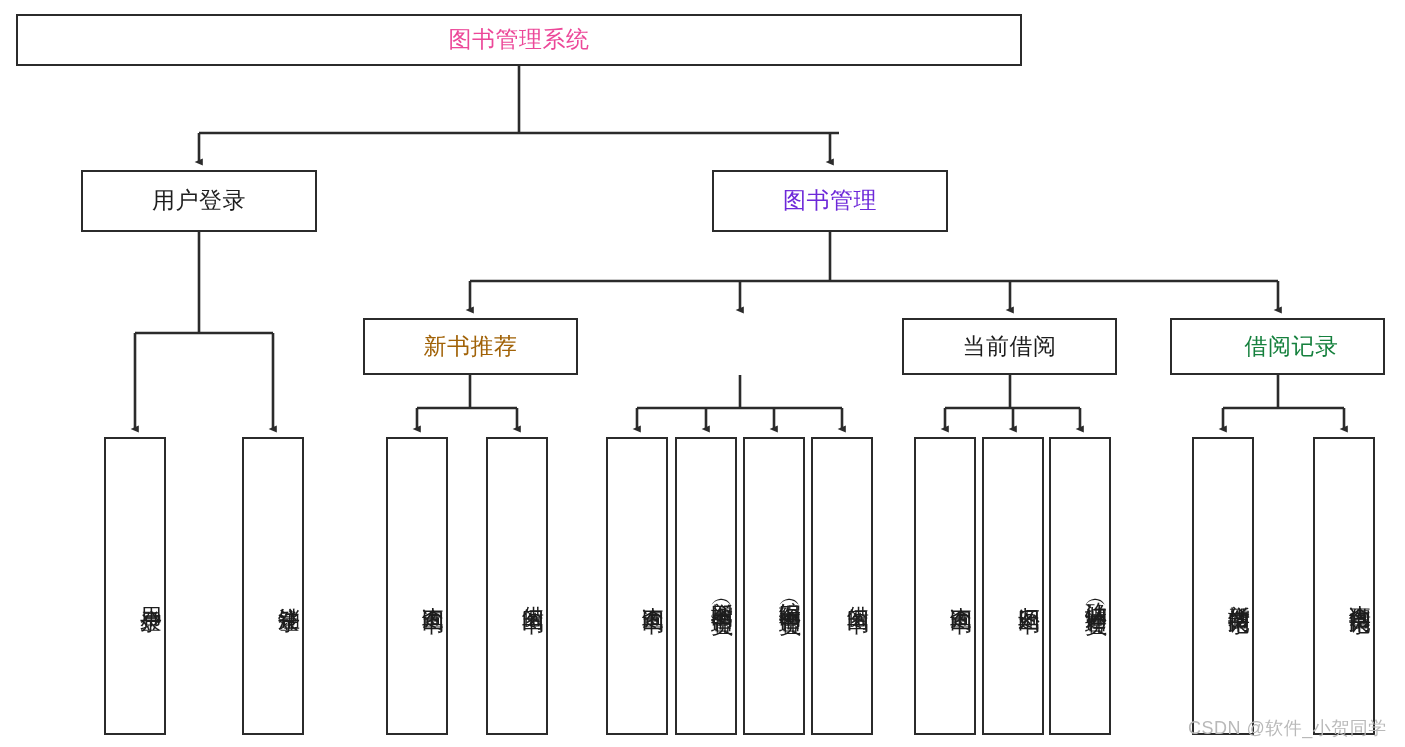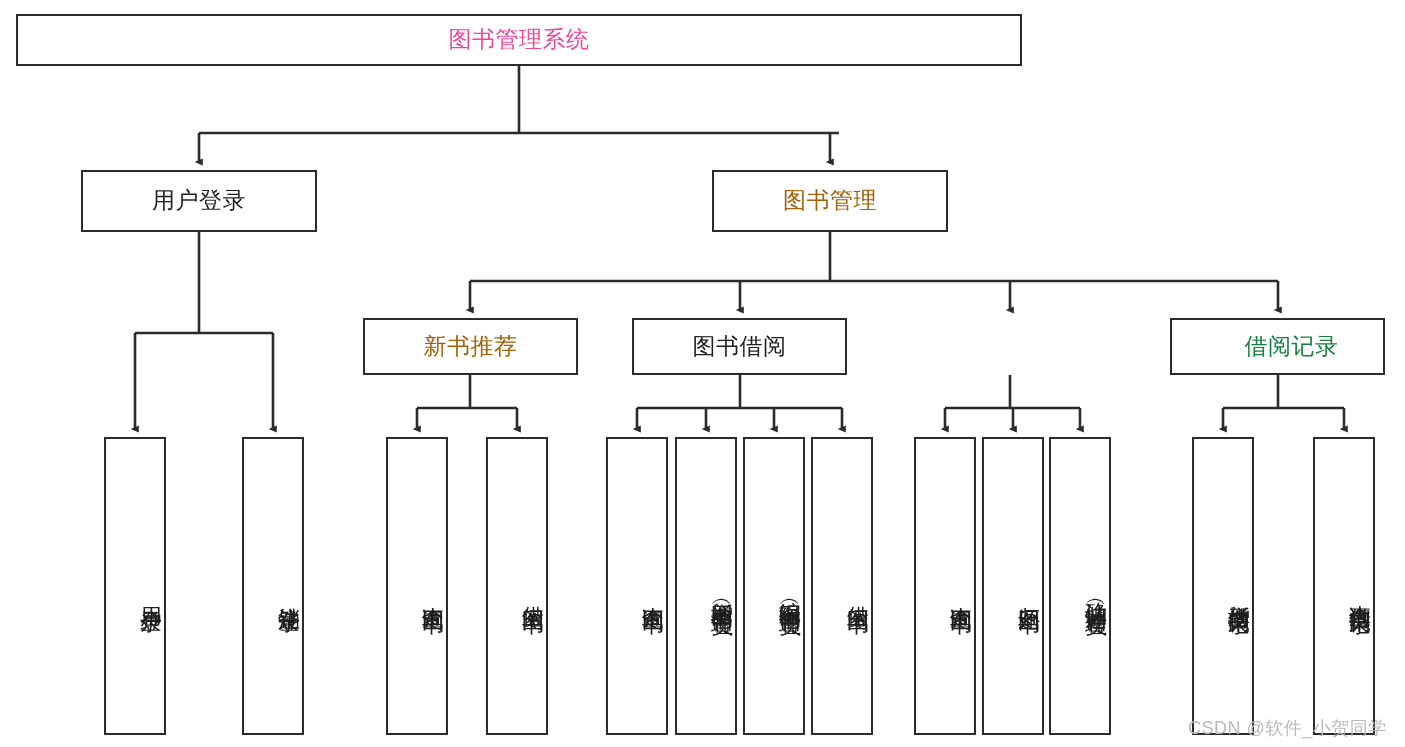--- a/index.html
+++ b/index.html
@@ -109,24 +109,24 @@
       <path d="M1278,375 L1278,408"></path>
       <path d="M1223,408 L1344,408"></path>
       <path d="M1223,408 L1223,429" marker-end="url(#arrow)"></path>
       <path d="M1344,408 L1344,429" marker-end="url(#arrow)"></path>
     </g>
   </svg>
 
   <div class="node node-h" style="left: 16px; top: 14px; width: 1006px; height: 52px; border-color: rgb(43, 43, 43); background: rgb(255, 255, 255); color: #ec4899;">图书管理系统</div>
 
   <div class="node node-h" style="left: 81px; top: 170px; width: 236px; height: 62px; border-color: rgb(43, 43, 43); background: rgb(255, 255, 255); color: rgb(29, 29, 29);">用户登录</div>
-  <div class="node node-h" style="left: 712px; top: 170px; width: 236px; height: 62px; border-color: rgb(43, 43, 43); background: rgb(255, 255, 255); color: #a16207;">图书管理</div>
+  <div class="node node-h" style="left: 712px; top: 170px; width: 236px; height: 62px; border-color: rgb(43, 43, 43); background: rgb(255, 255, 255); color: #6d28d9;">图书管理</div>
 
   <div class="node node-h" style="left: 363px; top: 318px; width: 215px; height: 57px; border-color: rgb(43, 43, 43); background: rgb(255, 255, 255); color: #a16207;">新书推荐</div>
-  <div class="node node-h" style="left: 632px; top: 318px; width: 215px; height: 57px; border-color: rgb(43, 43, 43); background: rgb(255, 255, 255); color: rgb(29, 29, 29);">图书借阅</div>
+  <div class="node node-h" style="left: 902px; top: 318px; width: 215px; height: 57px; border-color: rgb(43, 43, 43); background: rgb(255, 255, 255); color: rgb(29, 29, 29);">当前借阅</div>
   <div class="node node-h" style="left: 1170px; top: 318px; width: 215px; height: 57px; border-color: rgb(43, 43, 43); background: rgb(255, 255, 255); color: #15803d; padding-left: 28px;">借阅记录</div>
 
   <div class="node node-v" style="left: 104px; top: 437px; width: 62px; height: 298px; border-color: rgb(43, 43, 43); background: rgb(255, 255, 255); color: rgb(29, 29, 29);">用户登录</div>
   <div class="node node-v" style="left: 242px; top: 437px; width: 62px; height: 298px; border-color: rgb(43, 43, 43); background: rgb(255, 255, 255); color: rgb(29, 29, 29);">注销登录</div>
   <div class="node node-v" style="left: 386px; top: 437px; width: 62px; height: 298px; border-color: rgb(43, 43, 43); background: rgb(255, 255, 255); color: rgb(29, 29, 29);">查询图书</div>
   <div class="node node-v" style="left: 486px; top: 437px; width: 62px; height: 298px; border-color: rgb(43, 43, 43); background: rgb(255, 255, 255); color: rgb(29, 29, 29);">借阅图书</div>
   <div class="node node-v" style="left: 606px; top: 437px; width: 62px; height: 298px; border-color: rgb(43, 43, 43); background: rgb(255, 255, 255); color: rgb(29, 29, 29);">查询图书</div>
   <div class="node node-v" style="left: 675px; top: 437px; width: 62px; height: 298px; border-color: rgb(43, 43, 43); background: rgb(255, 255, 255); color: rgb(29, 29, 29);">新增图书（管理员）</div>
   <div class="node node-v" style="left: 743px; top: 437px; width: 62px; height: 298px; border-color: rgb(43, 43, 43); background: rgb(255, 255, 255); color: rgb(29, 29, 29);">编辑图书（管理员）</div>
   <div class="node node-v" style="left: 811px; top: 437px; width: 62px; height: 298px; border-color: rgb(43, 43, 43); background: rgb(255, 255, 255); color: rgb(29, 29, 29);">借阅图书</div>

